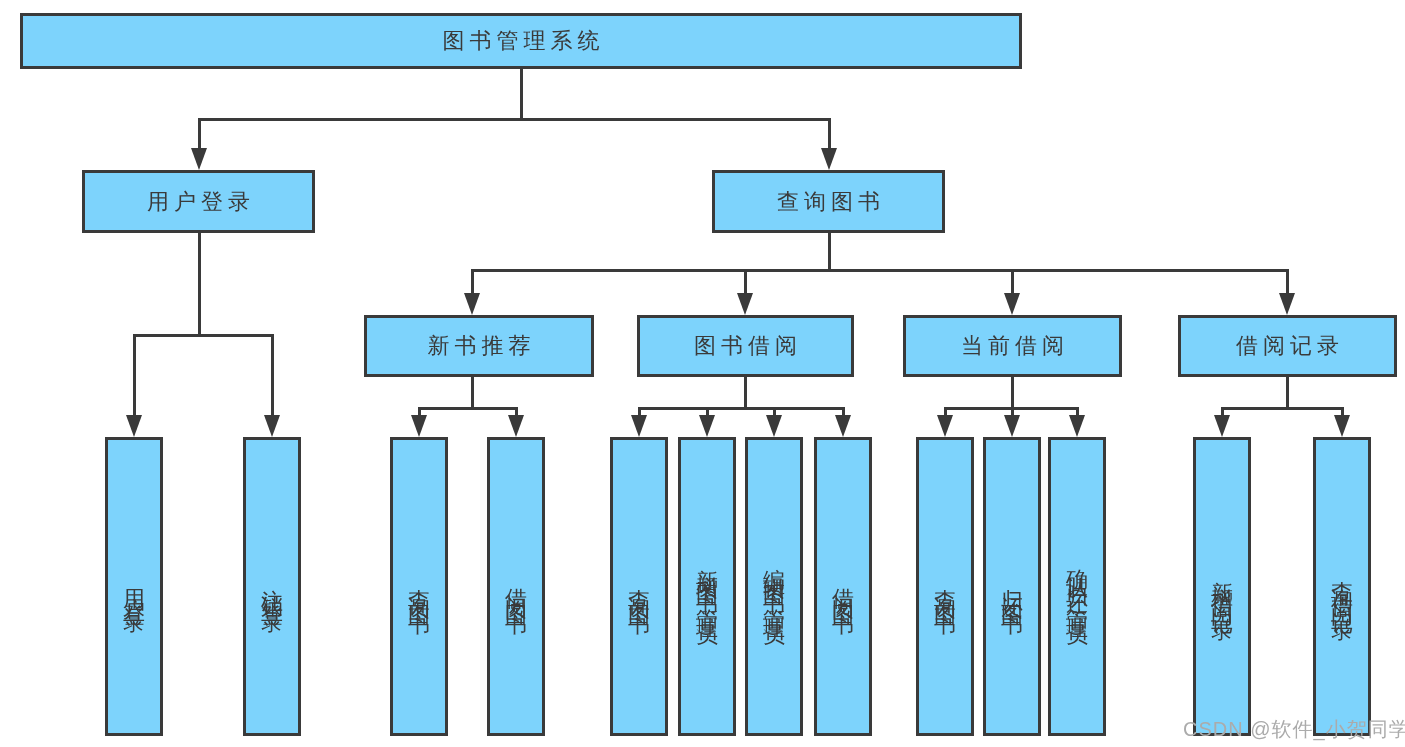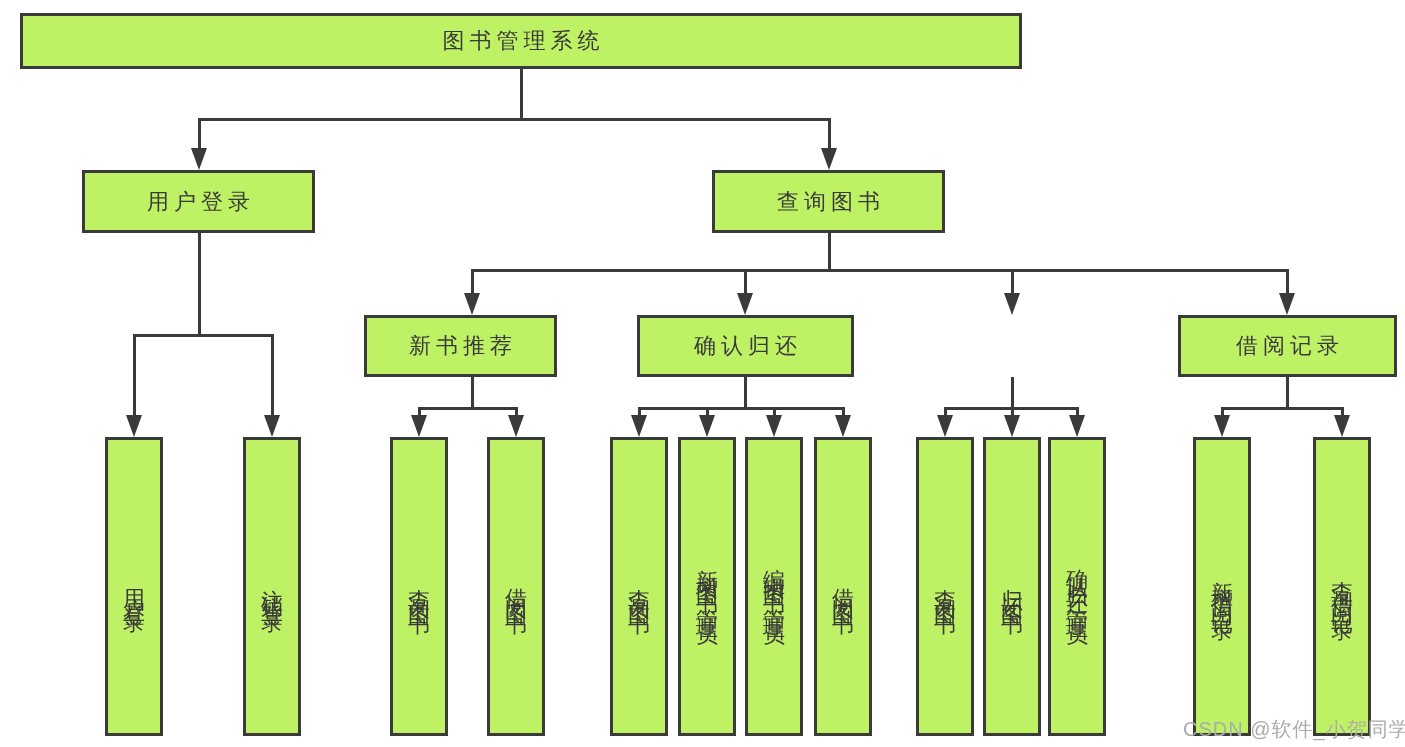--- a/index.html
+++ b/index.html
@@ -9,21 +9,21 @@
     height: 747px;
     background: #ffffff;
     font-family: "Liberation Sans", sans-serif;
     color: #3a3a3a;
     overflow: hidden;
   }
   .box {
     position: absolute;
     box-sizing: border-box;
     border: 3px solid #3a3a3a;
-    background: #bef264;
+    background: #7dd3fc;
     display: flex;
     align-items: center;
     justify-content: center;
   }
   .hbox span {
     font-size: 22px;
     letter-spacing: 5px;
     text-indent: 5px;
     white-space: nowrap;
   }
@@ -62,25 +62,28 @@
     <span>图书管理系统</span>
   </div>
 
   <div class="box hbox" style="left:82px;top:170px;width:233px;height:63px">
     <span>用户登录</span>
   </div>
   <div class="box hbox" style="left:712px;top:170px;width:233px;height:63px">
     <span>查询图书</span>
   </div>
 
-  <div class="box hbox" style="left:364px;top:315px;width:193px;height:62px">
+  <div class="box hbox" style="left:364px;top:315px;width:230px;height:62px">
     <span>新书推荐</span>
   </div>
   <div class="box hbox" style="left:637px;top:315px;width:217px;height:62px">
-    <span>确认归还</span>
+    <span>图书借阅</span>
+  </div>
+  <div class="box hbox" style="left:903px;top:315px;width:219px;height:62px">
+    <span>当前借阅</span>
   </div>
   <div class="box hbox" style="left:1178px;top:315px;width:219px;height:62px">
     <span>借阅记录</span>
   </div>
 
   <div class="box vbox" style="left:105px;top:437px;width:58px;height:299px">
     <span>用户登录</span>
   </div>
   <div class="box vbox" style="left:243px;top:437px;width:58px;height:299px">
     <span>注销登录</span>

